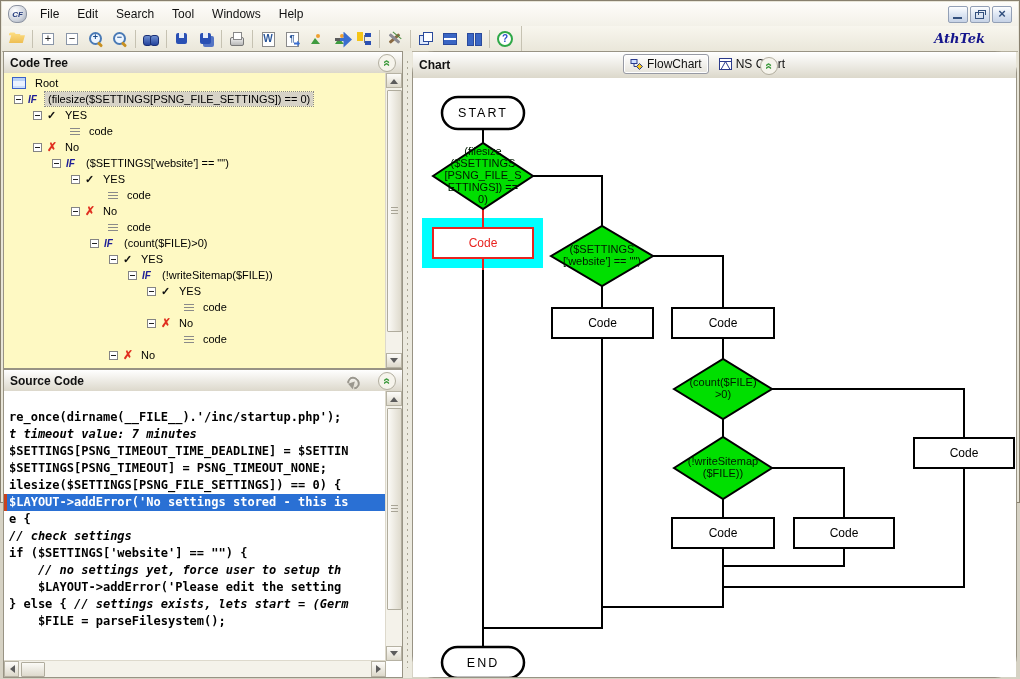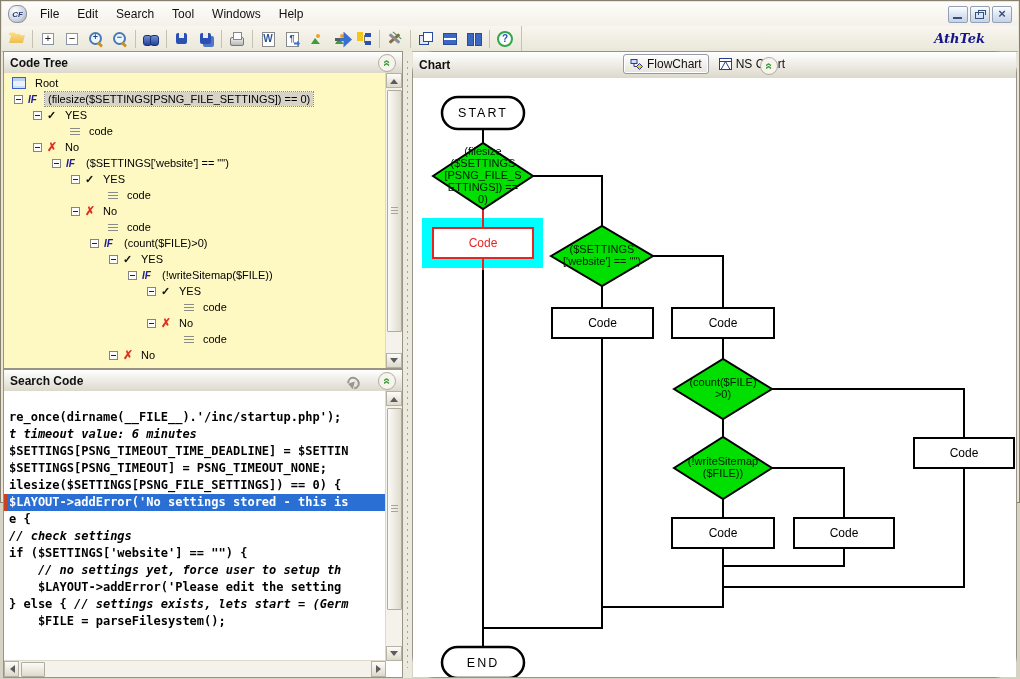--- a/index.html
+++ b/index.html
@@ -358,29 +358,29 @@
           </div>
         <div class="sbb" style="bottom:0;left:0;">
             <span class="ard"></span>
           </div>
       </div>
     </div>
   </div>
 
   <div class="panel p-src">
     <div class="phdr">
-      <span class="ttl">Search Code</span>
+      <span class="ttl">Source Code</span>
       <span class="spacer"></span>
       <span class="undoic"></span>
       <span class="chev"></span>
     </div>
     <div class="srcbody">
       <div class="srclines" id="source">
           <div class="sline"><span>re_once(dirname(__FILE__).'/inc/startup.php');</span></div>
-          <div class="sline"><span class="cm">t timeout value: 6 minutes</span></div>
+          <div class="sline"><span class="cm">t timeout value: 7 minutes</span></div>
           <div class="sline"><span>$SETTINGS[PSNG_TIMEOUT_TIME_DEADLINE] = $SETTIN</span></div>
           <div class="sline"><span>$SETTINGS[PSNG_TIMEOUT] = PSNG_TIMEOUT_NONE;</span></div>
           <div class="sline"><span>ilesize($SETTINGS[PSNG_FILE_SETTINGS]) == 0) {</span></div>
           <div class="sline hl"><span>$LAYOUT-&gt;addError('No settings stored - this is</span></div>
           <div class="sline"><span>e {</span></div>
           <div class="sline"><span class="cm">// check settings</span></div>
           <div class="sline"><span>if ($SETTINGS['website'] == "") {</span></div>
           <div class="sline"><span class="cm">    // no settings yet, force user to setup th</span></div>
           <div class="sline"><span>    $LAYOUT-&gt;addError('Please edit the setting</span></div>
           <div class="sline"><span>} else { </span><span class="cm">// settings exists, lets start = (Germ</span></div>

